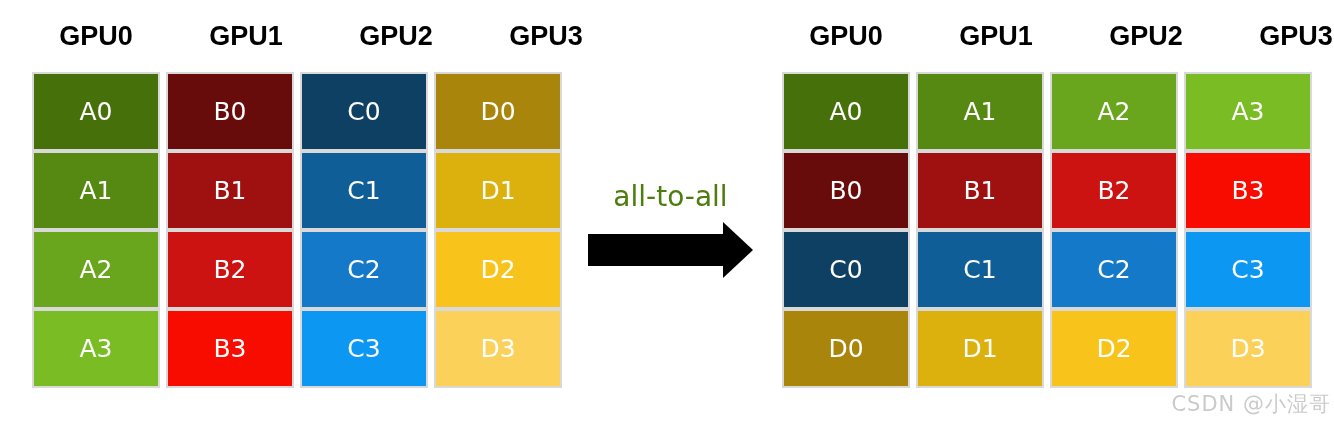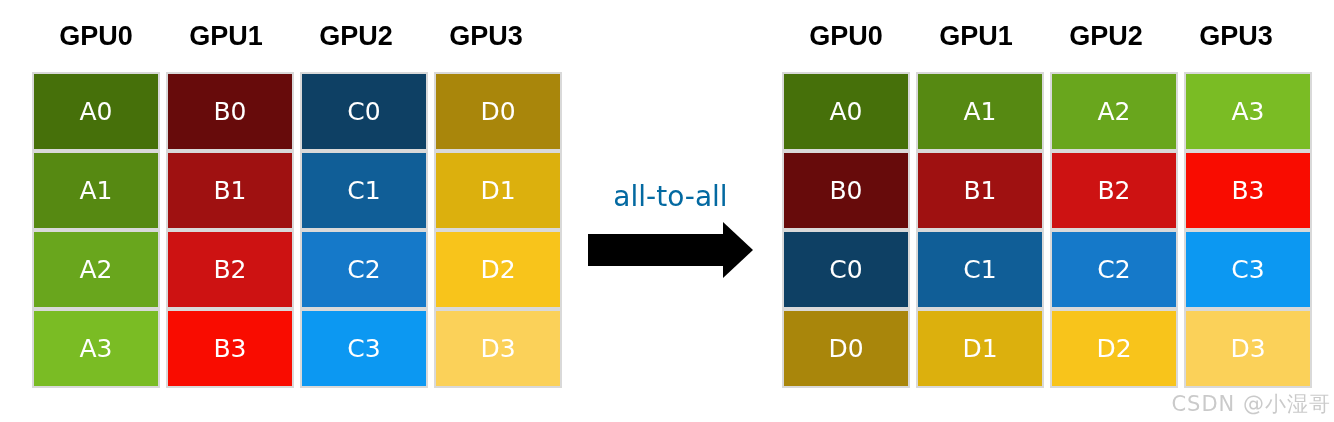--- a/index.html
+++ b/index.html
@@ -10,21 +10,21 @@
     background: #ffffff;
     overflow: hidden;
     font-family: "Liberation Sans", sans-serif;
   }
   .gpu-table { position: absolute; top: 0; }
   .gpu-table.before { left: 32px; }
   .gpu-table.after  { left: 782px; }
   .headers {
     display: grid;
     grid-template-columns: repeat(4, 128px);
-    column-gap: 2px;
+    column-gap: 22px;
     height: 72px;
     align-items: center;
   }
   .header {
     text-align: center;
     font-weight: 700;
     font-size: 27px;
     color: #000000;
   }
   .cols {
@@ -44,21 +44,21 @@
     font-size: 25px;
     font-family: "DejaVu Sans", "Liberation Sans", sans-serif;
   }
   .transition-label {
     position: absolute;
     left: 588px;
     top: 180px;
     width: 165px;
     text-align: center;
     font-size: 28px;
-    color: #0369a1;
+    color: #4d7c0f;
     font-family: "DejaVu Sans", sans-serif;
   }
   .arrow { position: absolute; left: 588px; top: 222px; width: 165px; height: 56px; }
   .arrow-shaft {
     position: absolute; left: 0; top: 12px;
     width: 135px; height: 32px; background: #000000;
   }
   .arrow-head {
     position: absolute; left: 135px; top: 0;
     width: 0; height: 0;

